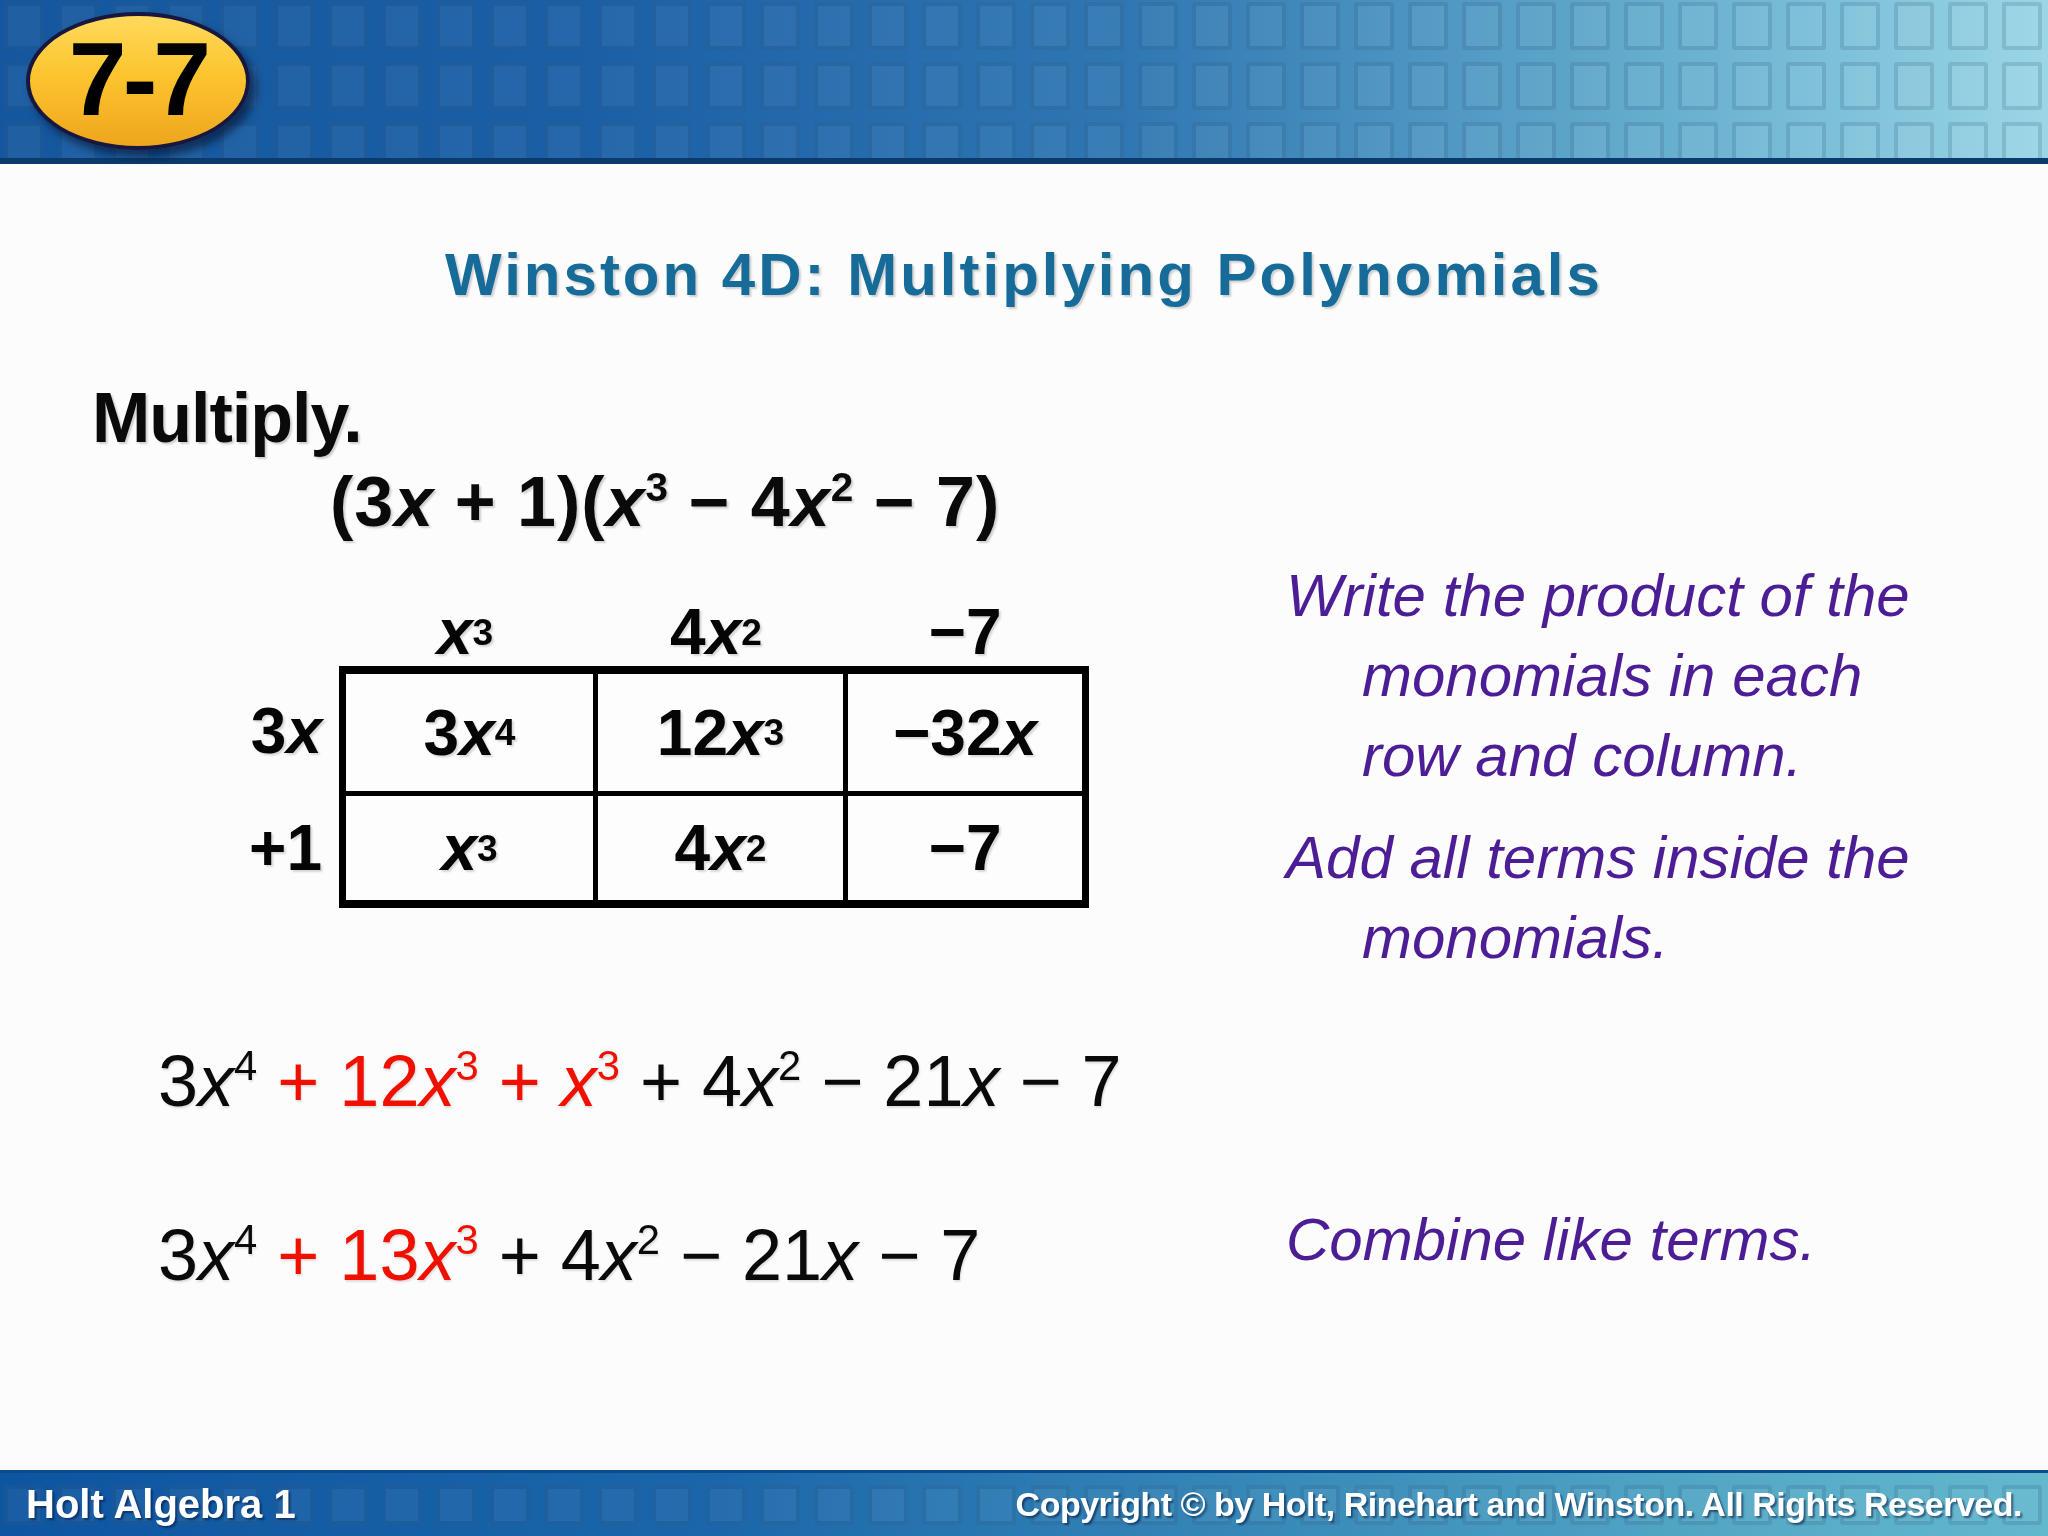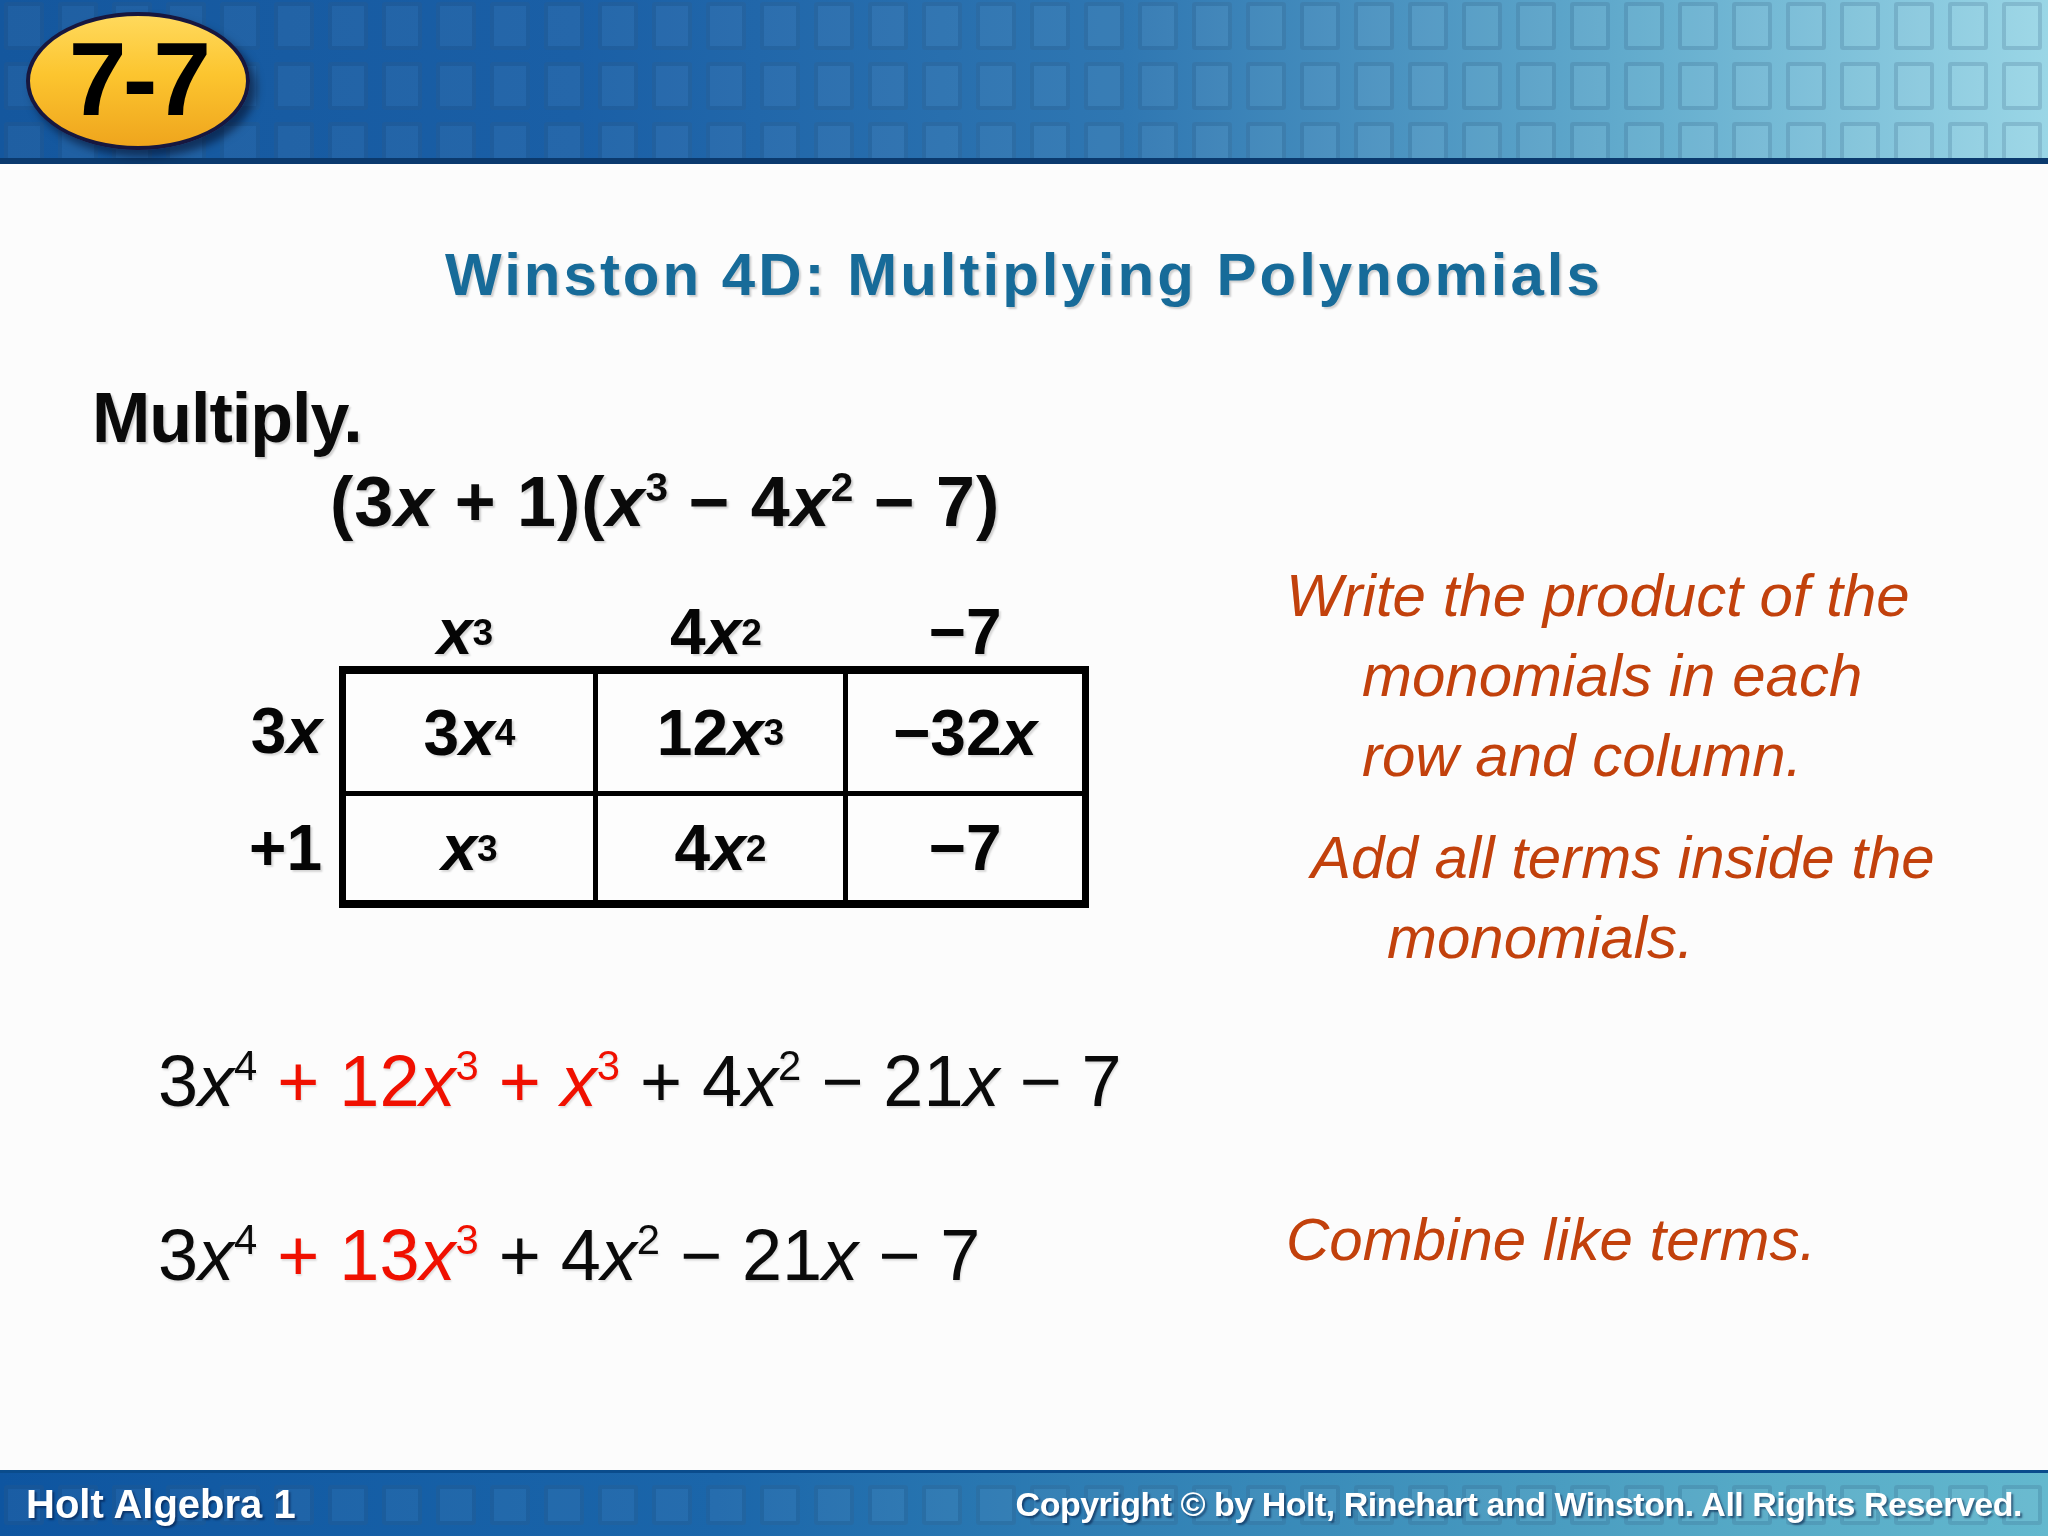--- a/index.html
+++ b/index.html
@@ -79,21 +79,21 @@
     display:flex; align-items:center; justify-content:center;
     font-size:64px; font-weight:700; color:#050505; white-space:nowrap;
     border-right:5px solid #000; border-bottom:5px solid #000;
     text-shadow:2px 2px 2px rgba(0,0,0,0.15);
   }
   .cell.c-last { border-right:none; }
   .cell.r-last { border-bottom:none; }
 
   
   .annotation {
-    position:absolute; color:#c2410c; font-style:italic;
+    position:absolute; color:#4c1d95; font-style:italic;
     font-size:60px; line-height:80px; white-space:nowrap;
   }
   .ann-line { padding-left:76px; }
   .ann-line:first-child { padding-left:0; }
 
   
   .step {
     position:absolute; left:158px; font-size:72px; font-weight:400;
     color:#0a0a0a; letter-spacing:0; line-height:76px; white-space:nowrap;
     text-shadow:1px 2px 2px rgba(0,0,0,0.12);
@@ -293,21 +293,21 @@
     <div class="cell c-last r-last">
         <span>−7</span>
       </div>
   </div>
 
   <div class="annotation" style="left:1286px; top:556px;">
       <div class="ann-line">Write the product of the</div>
       <div class="ann-line">monomials in each</div>
       <div class="ann-line">row and column.</div>
     </div>
-  <div class="annotation" style="left:1286px; top:818px;margin-left:25px;">
+  <div class="annotation" style="left:1286px; top:818px;">
       <div class="ann-line">Add all terms inside the</div>
       <div class="ann-line">monomials.</div>
     </div>
 
   <div class="step" style="top:1028px;"><span>3</span><span class="it">x</span><span class="sup">4</span><span class="red"> + 12</span><span class="it red">x</span><span class="sup red">3</span><span class="red"> + </span><span class="it red">x</span><span class="sup red">3</span><span> + 4</span><span class="it">x</span><span class="sup">2</span><span> − 21</span><span class="it">x</span><span> − 7</span></div>
   <div class="step" style="top:1202px;text-align:center;"><span>3</span><span class="it">x</span><span class="sup">4</span><span class="red"> + 13</span><span class="it red">x</span><span class="sup red">3</span><span> + 4</span><span class="it">x</span><span class="sup">2</span><span> − 21</span><span class="it">x</span><span> − 7</span></div>
   <div class="annotation" style="left:1286px; top:1202px; line-height:76px;">Combine like terms.</div>
 
   <div class="footer-bar">
     <div class="pattern">

